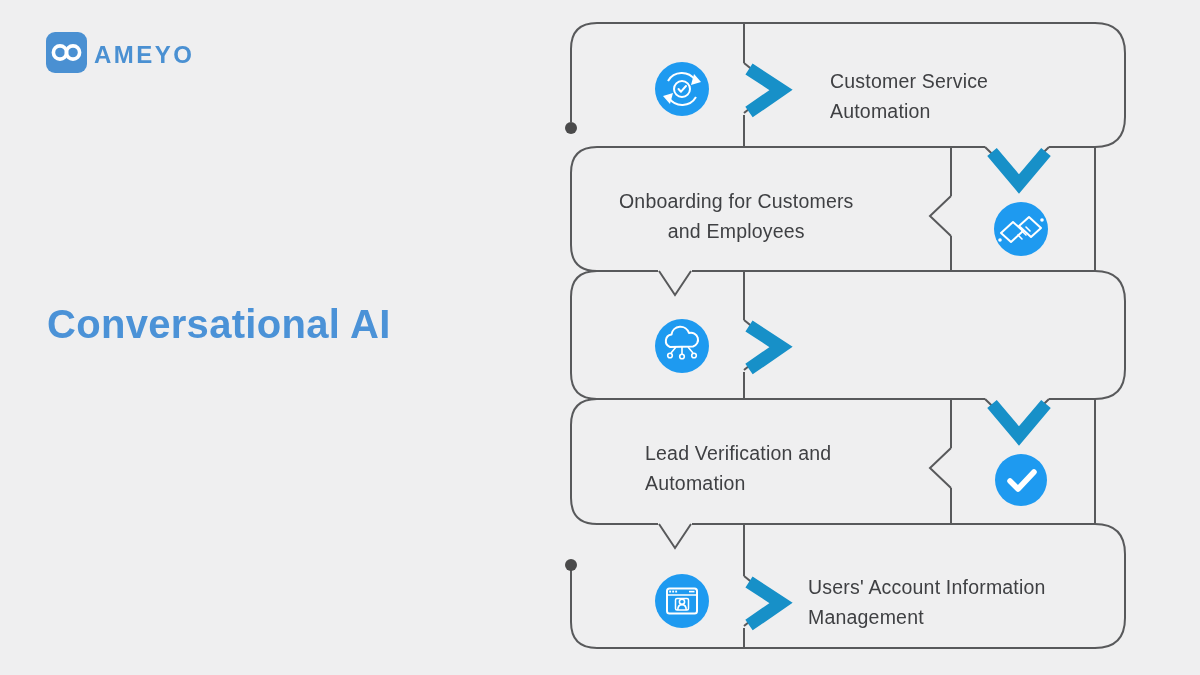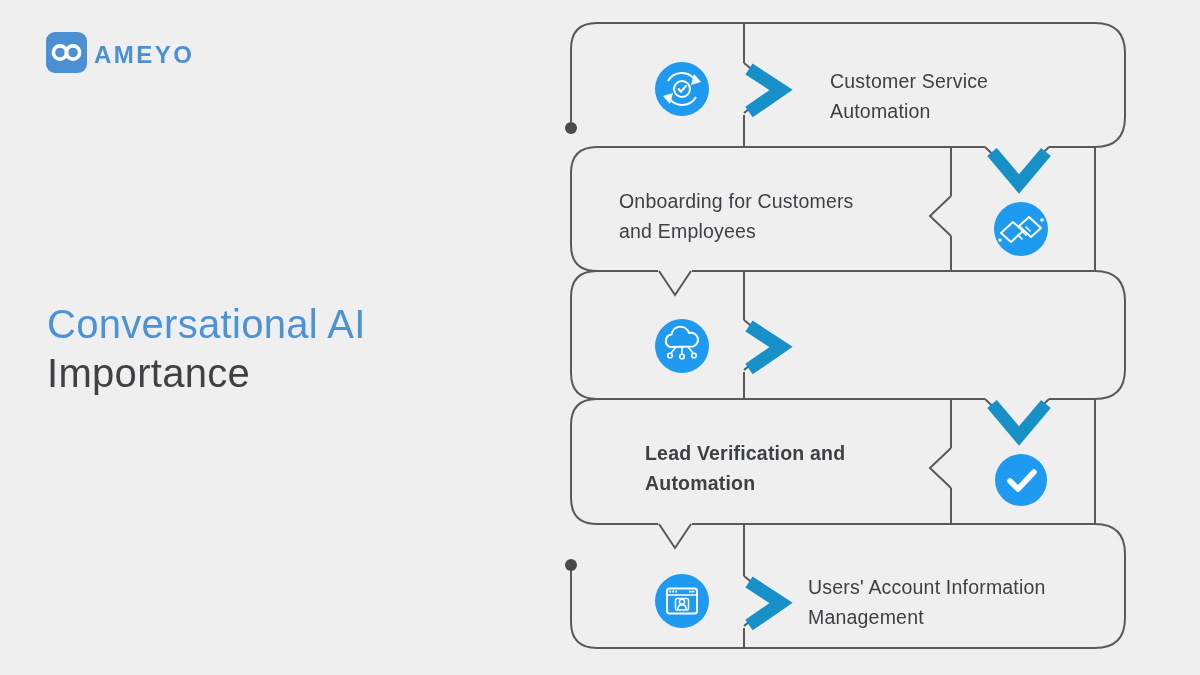--- a/index.html
+++ b/index.html
@@ -3,28 +3,28 @@
 <meta charset="utf-8">
 <style>
   html,body{margin:0;padding:0;}
   body{width:1200px;height:675px;overflow:hidden;font-family:"Liberation Sans","DejaVu Sans",sans-serif;}
   #stage{position:relative;width:1200px;height:675px;background:#EFEFF0;}
   #diagram-svg{position:absolute;left:0;top:0;}
   .abs{position:absolute;}
   
   .brand-text{left:94px;top:41px;font-size:24px;font-weight:bold;letter-spacing:2.5px;color:#4A90D2;}
   
-  .title{left:47px;top:300px;font-weight:normal;font-size:40px;line-height:49px;letter-spacing:.3px;color:#414042;}
+  .title{left:47px;top:300px;font-weight:bold;font-size:40px;line-height:49px;letter-spacing:.3px;color:#414042;}
   .title .accent{color:#4B92D7;}
   
   .bubble-label{font-size:19.5px;line-height:30px;color:#3F4043;white-space:pre-line;letter-spacing:.2px;}
   .t1{left:830px;top:59px;margin-top:7px;}
-  .t2{left:619px;top:186px;}
+  .t2{left:619px;top:186px;text-align:center;}
   .t3{left:830px;top:316px;}
-  .t4{left:645px;top:438px;font-weight:bold;}
+  .t4{left:645px;top:438px;}
   .t5{left:808px;top:572px;}
 </style>
 </head>
 <body>
 
 <div id="stage">
 
   <svg id="diagram-svg" width="1200" height="675" viewBox="0 0 1200 675">
 
     <g fill="none" stroke="#58595B" stroke-width="2">
@@ -132,21 +132,20 @@
         <circle cx="60" cy="52.5" r="6.6"></circle>
         <circle cx="73" cy="52.5" r="6.6"></circle>
       </g>
     </g>
   </svg>
 
   <div class="abs brand-text">AMEYO</div>
 
   <div class="abs title">
     <div class="accent">Conversational AI</div>
-    <div>Importance</div>
   </div>
 
   <div class="abs bubble-label t1">Customer Service
 Automation</div>
   <div class="abs bubble-label t2">Onboarding for Customers
 and Employees</div>
   <div class="abs bubble-label t4">Lead Verification and
 Automation</div>
   <div class="abs bubble-label t5">Users' Account Information
 Management</div>

